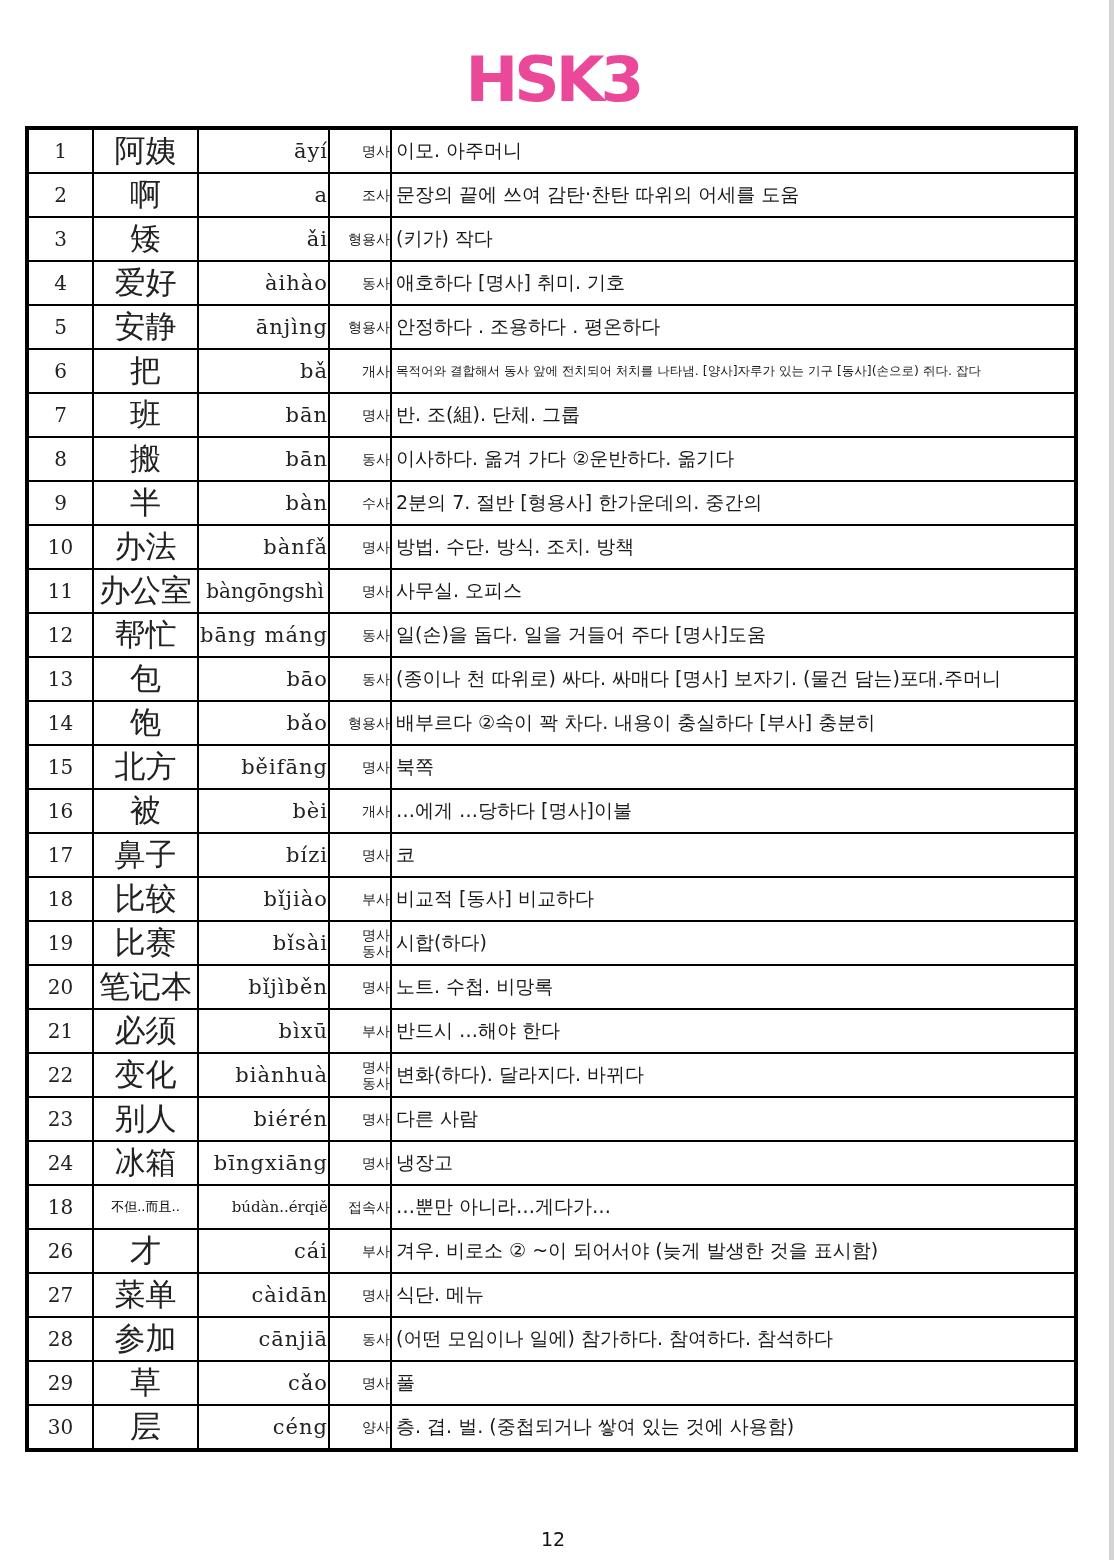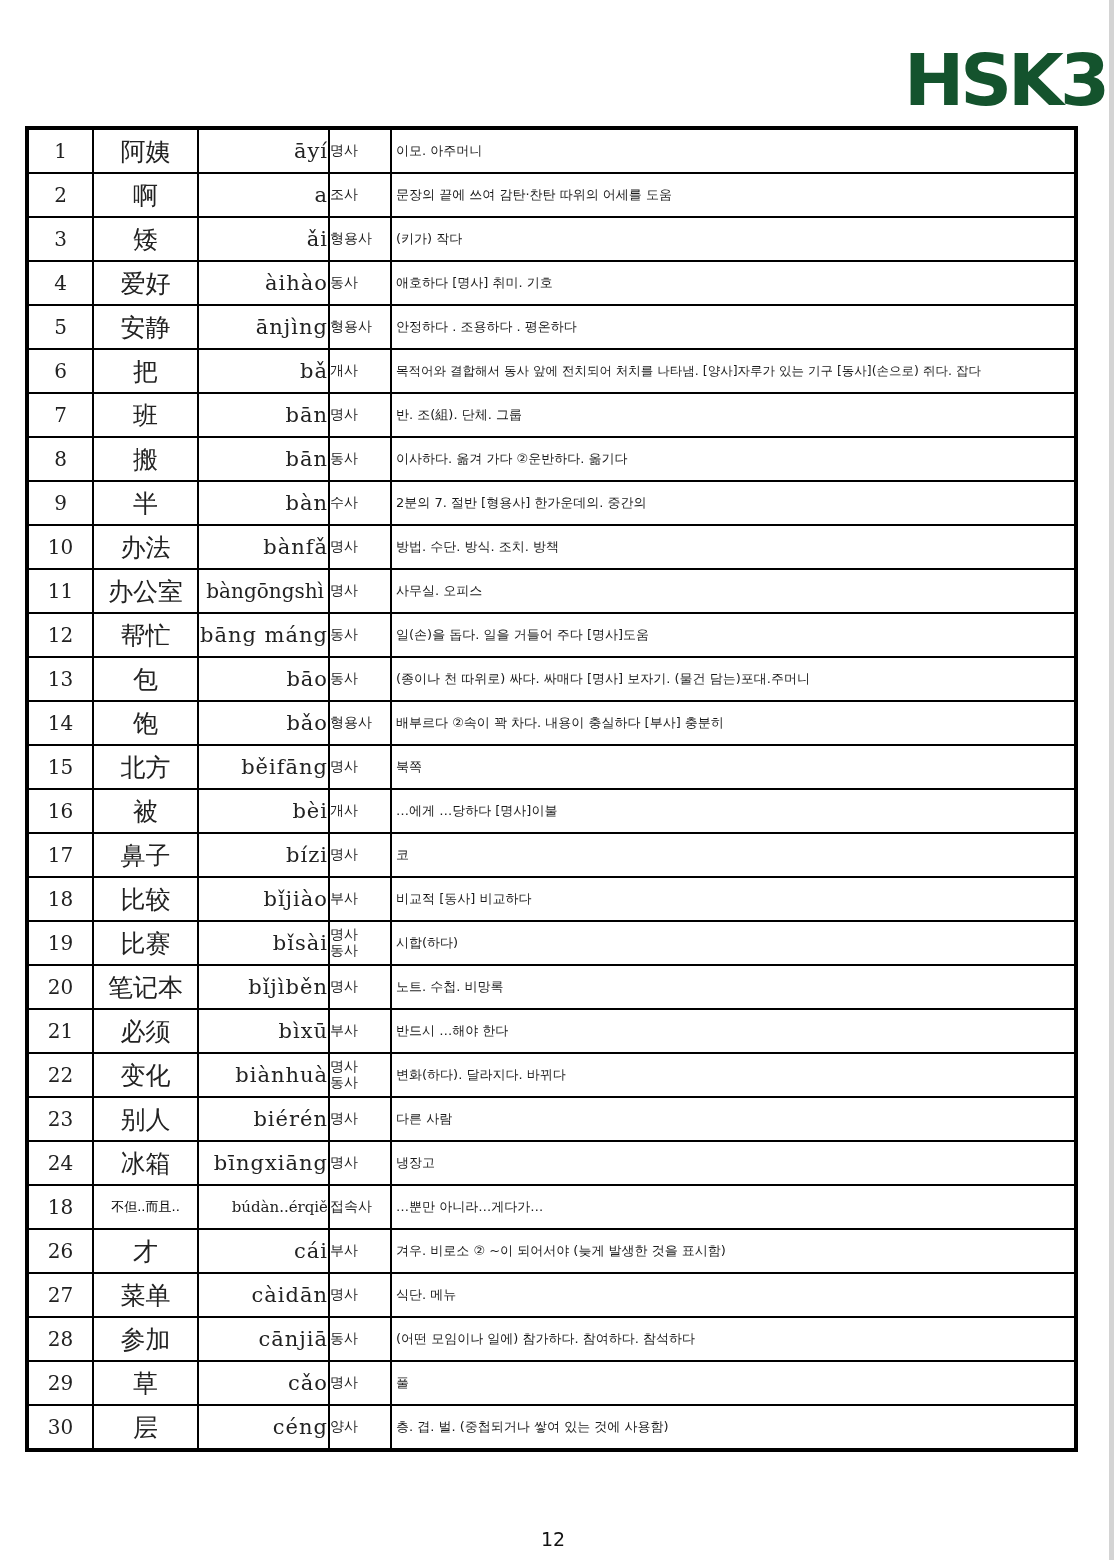--- a/index.html
+++ b/index.html
@@ -21,27 +21,27 @@
       right: 0;
       width: 5px;
       height: 1560px;
       background: #d4d4d4;
     }
     .title {
       position: absolute;
       top: 40px;
       left: 0;
       width: 1106px;
-      text-align: right;
+      text-align: center;
       font-family: "DejaVu Sans", sans-serif;
       font-weight: bold;
-      font-size: 72px;
+      font-size: 63px;
       line-height: 80px;
       letter-spacing: -4px;
-      color: #14532d;
+      color: #ec4899;
     }
     .vocab-table {
       position: absolute;
       top: 126px;
       left: 25px;
       width: 1053px;
       border-collapse: collapse;
       table-layout: fixed;
       border: 4px solid #000;
     }
@@ -59,21 +59,21 @@
     .col-pos { width: 62px; }
     .cell-num {
       text-align: center;
       font-family: "DejaVu Serif", serif;
       font-size: 20px;
       color: #222;
     }
     .cell-hanzi {
       text-align: center;
       font-family: "DejaVu Serif", serif;
-      font-size: 25px;
+      font-size: 31px;
       color: #222;
     }
     .cell-hanzi.small {
       font-family: "DejaVu Sans", sans-serif;
       font-size: 13px;
       font-weight: normal;
       color: #000;
     }
     .cell-pinyin {
       text-align: right;
@@ -87,32 +87,32 @@
       letter-spacing: 0px;
       border-radius: 22px;
     }
     .cell-pinyin.clip {
       text-align: right;
       padding-right: 4px;
       font-size: 20px;
       letter-spacing: 0px;
     }
     .cell-pos {
-      text-align: left;
-      font-family: Liberation Serif, serif;
+      text-align: right;
+      font-family: Liberation Sans, sans-serif;
       font-size: 14px;
       color: #222;
       line-height: 16px;
     }
     .cell-pos .pos-line { display: block; }
     .cell-meaning {
       text-align: left;
       padding-left: 4px !important;
       font-family: "DejaVu Sans", sans-serif;
-      font-size: 13px;
+      font-size: 19px;
       color: #1a1a1a;
     }
     .cell-meaning.tiny {
       font-size: 12.5px;
       margin-left: 32px;
     }
     .page-number {
       position: absolute;
       top: 1528px;
       left: 0;

